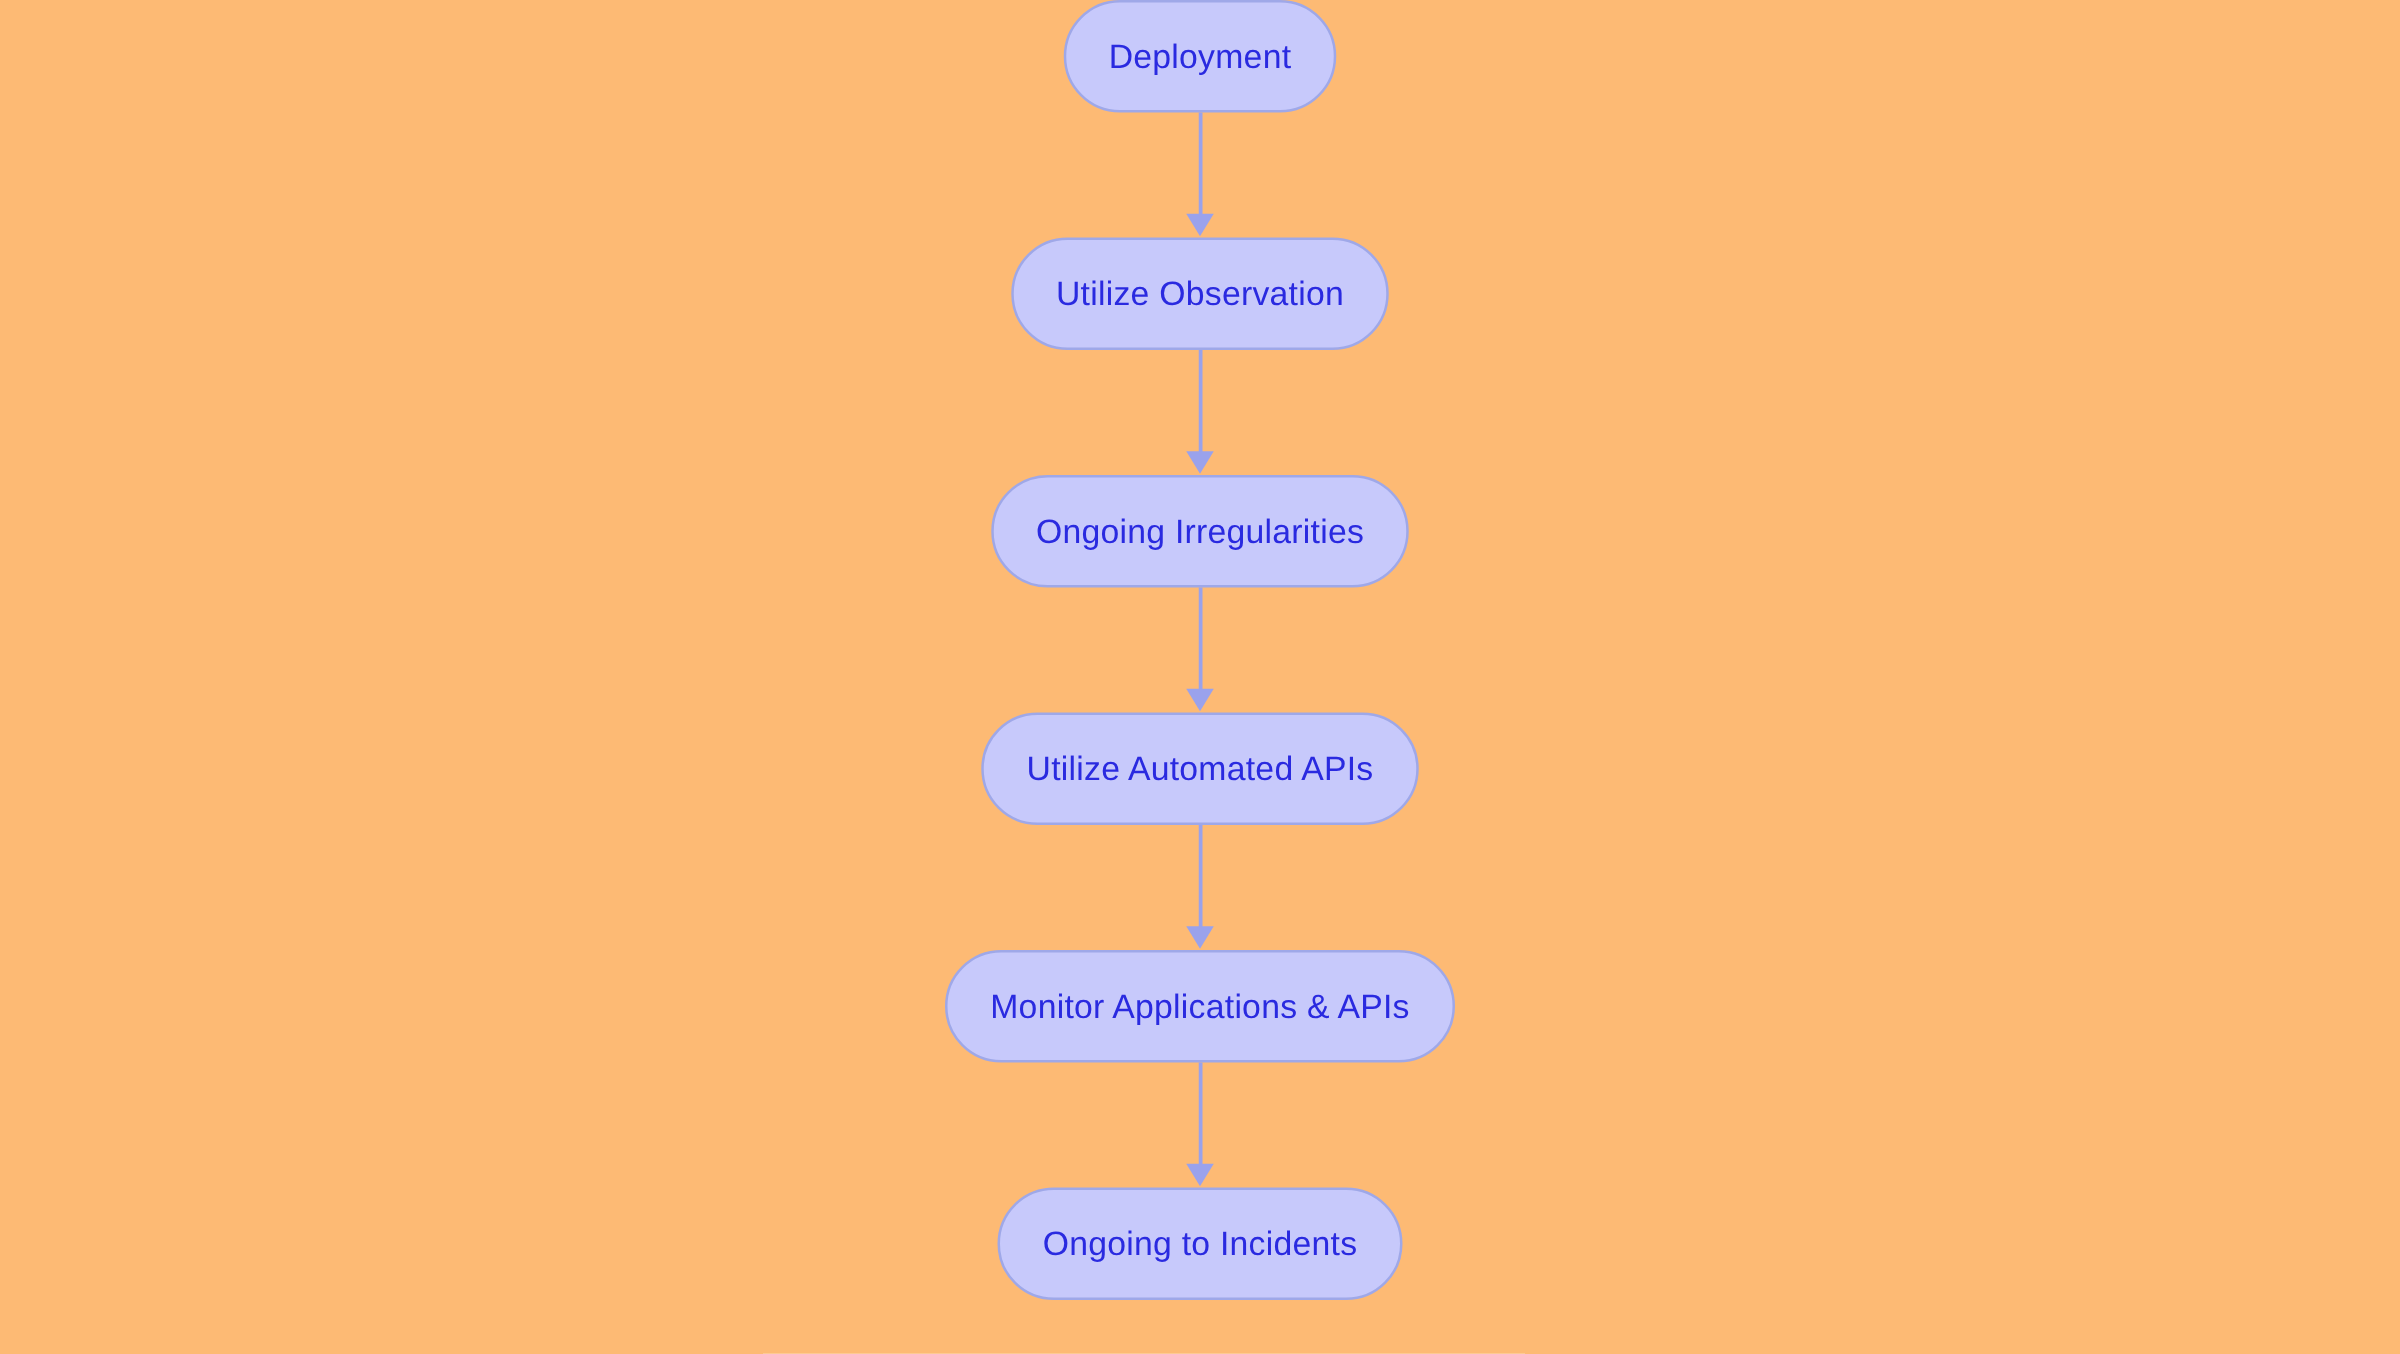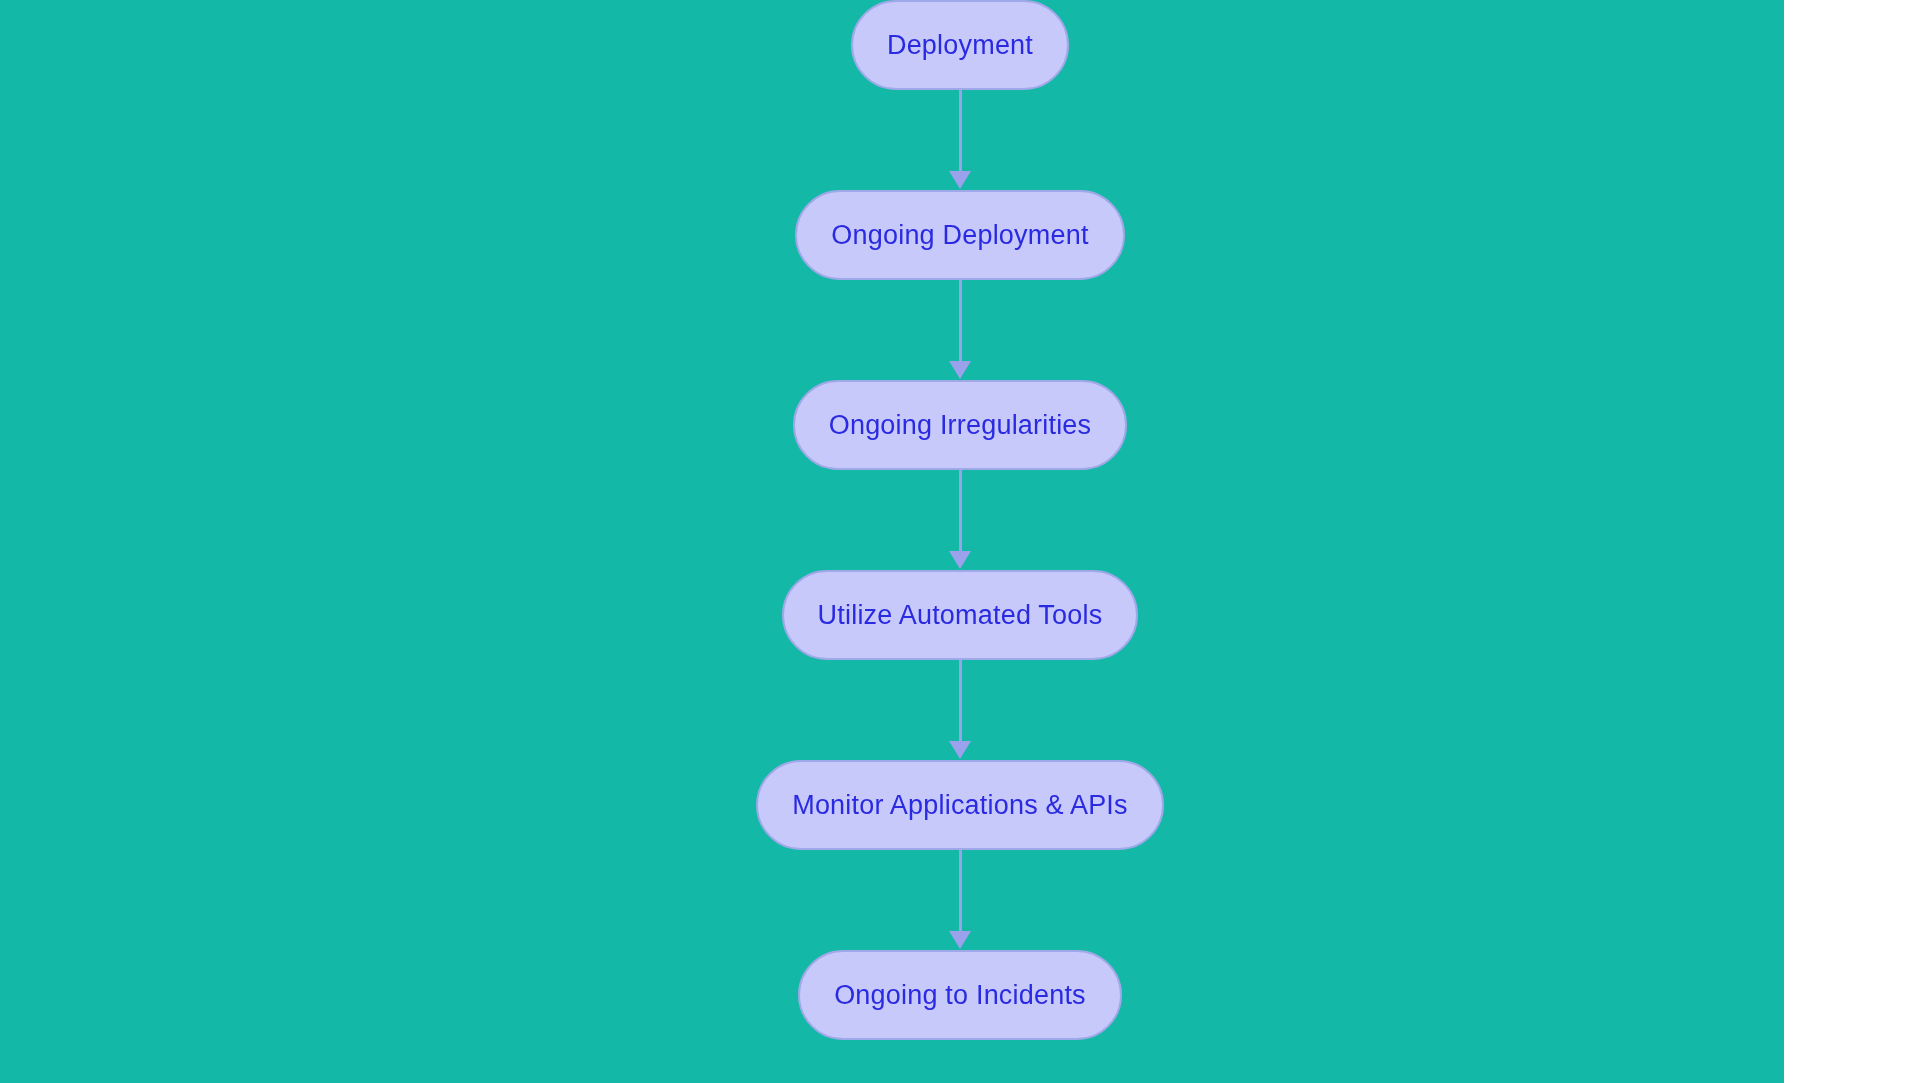--- a/index.html
+++ b/index.html
@@ -10,23 +10,23 @@
   }
   body {
     width: 1920px;
     height: 1083px;
     overflow: hidden;
     font-family: "Liberation Sans", sans-serif;
   }
 
   #flowchart-canvas {
     position: relative;
-    width: 1784px;
+    width: 1920px;
     height: 1083px;
-    background: #14b8a6;
+    background: #fdba74;
   }
 
   
   .flow-column {
     position: absolute;
     left: 0;
     top: 0;
     width: 1920px;
     height: 1083px;
     display: flex;
@@ -91,39 +91,39 @@
     <div class="node">
       <span class="node-label">Deployment</span>
     </div>
 
     <div class="connector">
       <div class="connector-line"></div>
       <div class="connector-arrowhead"></div>
     </div>
 
     <div class="node">
-      <span class="node-label">Ongoing Deployment</span>
+      <span class="node-label">Utilize Observation</span>
     </div>
 
     <div class="connector">
       <div class="connector-line"></div>
       <div class="connector-arrowhead"></div>
     </div>
 
     <div class="node">
       <span class="node-label">Ongoing Irregularities</span>
     </div>
 
     <div class="connector">
       <div class="connector-line"></div>
       <div class="connector-arrowhead"></div>
     </div>
 
     <div class="node">
-      <span class="node-label">Utilize Automated Tools</span>
+      <span class="node-label">Utilize Automated APIs</span>
     </div>
 
     <div class="connector">
       <div class="connector-line"></div>
       <div class="connector-arrowhead"></div>
     </div>
 
     <div class="node">
       <span class="node-label">Monitor Applications &amp; APIs</span>
     </div>

